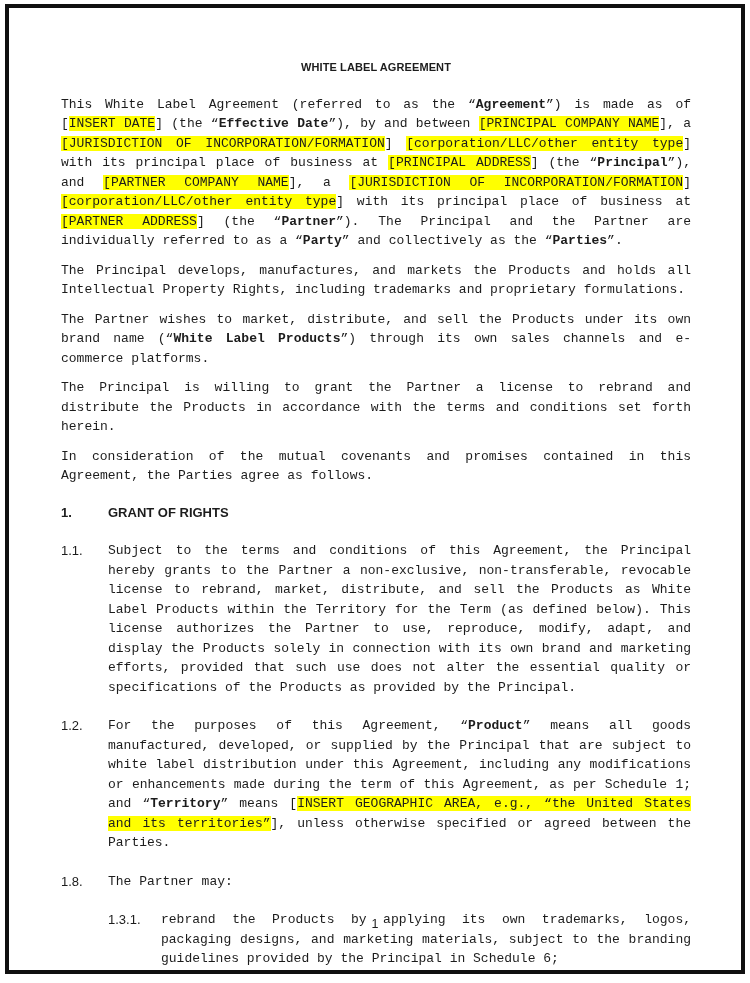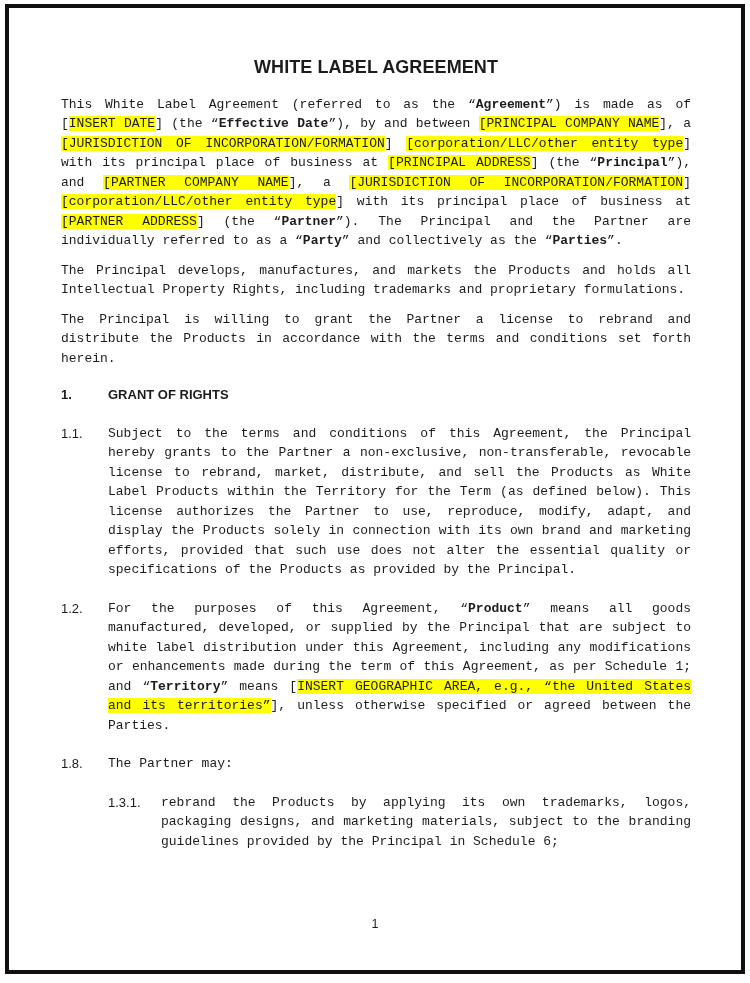--- a/index.html
+++ b/index.html
@@ -14,21 +14,21 @@
     background: #ffffff;
     box-sizing: border-box;
   }
   .content {
     position: absolute; left: 61px; right: 59px; top: 58px;
     color: var(--ink, #1c1c1c);
     font-size: 13px; line-height: 19.5px;
   }
   .doc-title {
     text-align: center; font-weight: 700; margin: 0 0 17px 0;
-    font-size: 18px; letter-spacing: 0.1px;
+    font-size: 11px; letter-spacing: 0.1px;
   }
   p.para { margin: 0 0 10px 0; text-align: justify; font-family: Liberation Mono, monospace; }
   .section-heading {
     position: relative; padding-left: 47px; font-weight: 700;
     margin: 17px 0 19px 0;
   }
   .section-heading .num { position: absolute; left: 0; top: 0; }
   .clause { position: relative; padding-left: 47px; margin: 0 0 19px 0; }
   .clause .num { position: absolute; left: 0; top: 0; text-align: center; }
   .clause.level2 { padding-left: 100px; }
@@ -44,21 +44,23 @@
 <body>
 
 <div class="page-frame"></div>
 
 <div class="content">
 
   <h1 class="doc-title">WHITE LABEL AGREEMENT</h1>
 
   <p class="para"><span>This White Label Agreement (referred to as the “</span><span style="font-weight: 700;">Agreement</span><span>”) is made as of [</span><span class="hl">INSERT DATE</span><span>] (the “</span><span style="font-weight: 700;">Effective Date</span><span>”), by and between </span><span class="hl">[PRINCIPAL COMPANY NAME</span><span>], a </span><span class="hl">[JURISDICTION OF INCORPORATION/FORMATION</span><span>] </span><span class="hl">[corporation/LLC/other entity type</span><span>] with its principal place of business at </span><span class="hl">[PRINCIPAL ADDRESS</span><span>] (the “</span><span style="font-weight: 700;">Principal</span><span>”), and </span><span class="hl">[PARTNER COMPANY NAME</span><span>], a </span><span class="hl">[JURISDICTION OF INCORPORATION/FORMATION</span><span>] </span><span class="hl">[corporation/LLC/other entity type</span><span>] with its principal place of business at </span><span class="hl">[PARTNER ADDRESS</span><span>] (the “</span><span style="font-weight: 700;">Partner</span><span>”). The Principal and the Partner are individually referred to as a “</span><span style="font-weight: 700;">Party</span><span>” and collectively as the “</span><span style="font-weight: 700;">Parties</span><span>”.</span></p>
   <p class="para"><span>The Principal develops, manufactures, and markets the Products and holds all Intellectual Property Rights, including trademarks and proprietary formulations.</span></p>
+  <p class="para"><span>The Partner wishes to market, distribute, and sell the Products under its own brand name (“</span><span style="font-weight: 700;">White Label Products</span><span>”) through its own sales channels and e-commerce platforms.</span></p>
   <p class="para"><span>The Principal is willing to grant the Partner a license to rebrand and distribute the Products in accordance with the terms and conditions set forth herein.</span></p>
+  <p class="para"><span>In consideration of the mutual covenants and promises contained in this Agreement, the Parties agree as follows.</span></p>
 
   <div class="section-heading">
     <span class="num">1.</span>
     <span>GRANT OF RIGHTS</span>
   </div>
 
   <div class="clause">
     <span class="num">1.1.</span>
     <div class="body"><span>Subject to the terms and conditions of this Agreement, the Principal hereby grants to the Partner a non-exclusive, non-transferable, revocable license to rebrand, market, distribute, and sell the Products as White Label Products within the Territory for the Term (as defined below). This license authorizes the Partner to use, reproduce, modify, adapt, and display the Products solely in connection with its own brand and marketing efforts, provided that such use does not alter the essential quality or specifications of the Products as provided by the Principal.</span></div>
   </div>

